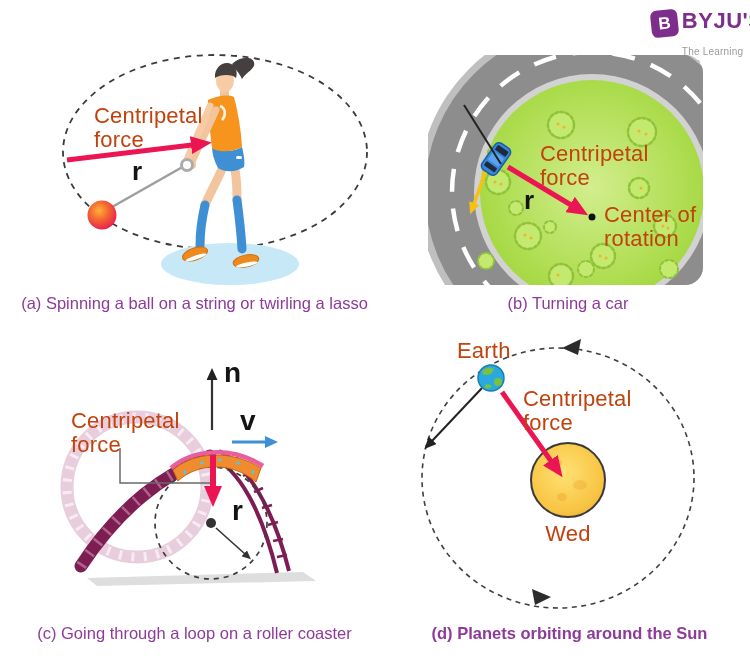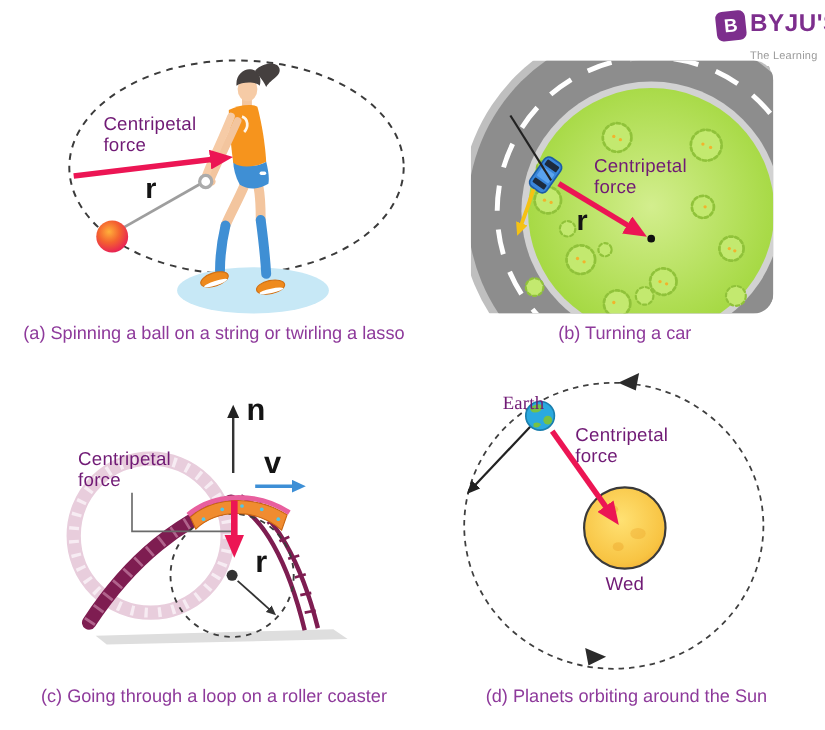--- a/index.html
+++ b/index.html
@@ -1,20 +1,20 @@
 <!DOCTYPE html>
 <html><head>
 <meta charset="utf-8">
 <style>
   html,body{margin:0;padding:0;background:#fff;}
   .canvas{position:relative;width:750px;height:664px;background:#fff;overflow:hidden;
           font-family:"Liberation Sans", sans-serif;}
   .panel{position:absolute;}
   .panel svg{position:absolute;left:0;top:0;}
-  .lbl{position:absolute;font-size:17px;line-height:1.1;color:#701a75;letter-spacing:.2px;white-space:nowrap;}
+  .lbl{position:absolute;font-size:22px;line-height:1.1;color:#c2410c;letter-spacing:.2px;white-space:nowrap;}
   .sym{position:absolute;font-size:26px;font-weight:bold;color:#141414;line-height:1;}
   .caption{position:absolute;text-align:center;font-size:16.5px;color:#8e3a9b;white-space:nowrap;}
   .logo{position:absolute;left:651px;top:10px;display:flex;align-items:flex-start;gap:4px;}
   .logo-badge{width:27px;height:27px;background:#7d2e8d;border-radius:6px;display:flex;
               align-items:center;justify-content:center;color:#fff;font-weight:bold;font-size:17px;
               transform:rotate(-6deg);}
   .logo-col{display:flex;flex-direction:column;}
   .logo-brand{color:#7d2e8d;font-weight:bold;font-size:22px;letter-spacing:.5px;line-height:1;}
   .logo-tagline{color:#9a9a9a;font-size:10px;letter-spacing:.2px;margin-top:14px;}
   .clipb{overflow:hidden;border-radius:18px;}
@@ -186,20 +186,24 @@
       <line x1="36" y1="50" x2="73" y2="109" stroke="#222" stroke-width="2"></line>
       <path d="M57,117 C53,130 49,141 46,149" stroke="#f5c213" stroke-width="3.5" fill="none" marker-end="url(#mYel)"></path>
       <line x1="80" y1="112" x2="143" y2="150" stroke="#ec1554" stroke-width="5" marker-end="url(#mRed)"></line>
       <circle cx="164" cy="162" r="3.5" fill="#101010"></circle>
     </svg>
     <div class="lbl" style="left:112px;top:87px;">
       <div>Centripetal</div>
       <div>force</div>
     </div>
     <div class="sym" style="left:96px;top:132px;">r</div>
+    <div class="lbl" style="left:176px;top:148px;">
+      <div>Center of</div>
+      <div>rotation</div>
+    </div>
   </div>
 
   <div class="panel" style="left:35px;top:345px;width:320px;height:265px;">
     <svg width="320" height="265" viewBox="0 0 320 265">
       <polygon points="52,233 268,227 281,236 62,241" fill="#dedede"></polygon>
       <circle cx="102" cy="142" r="70" fill="none" stroke="#e8cddc" stroke-width="13"></circle>
       <circle cx="102" cy="142" r="70" fill="none" stroke="#f7ecf3" stroke-width="9" stroke-dasharray="3 9.5"></circle>
       <path d="M46,221 C86,160 130,129 175,111" fill="none" stroke="#7e1d51" stroke-width="13" stroke-linecap="round"></path>
       <path d="M46,221 C86,160 130,129 175,111" fill="none" stroke="#b0638c" stroke-width="11" stroke-dasharray="2.5 11.5"></path>
       <path d="M175,111 C204,123 227,166 242,228" fill="none" stroke="#7e1d51" stroke-width="4"></path>
@@ -254,26 +258,26 @@
       </g>
       <line x1="72" y1="53" x2="22" y2="106" stroke="#222" stroke-width="2" marker-end="url(#mBlk)"></line>
       <line x1="92" y1="57" x2="141" y2="126" stroke="#ec1554" stroke-width="5" marker-end="url(#mRed)"></line>
       <g>
         <circle cx="81" cy="43" r="13" fill="#2aa9df" stroke="#1b7fae" stroke-width="1.5"></circle>
         <path d="M72,36 q6,-6 12,-2 q-2,6 -8,6 q-4,0 -4,-4 Z" fill="#77c143"></path>
         <circle cx="88" cy="47" r="4" fill="#77c143"></circle>
         <path d="M75,50 q4,-2 7,1 q-3,4 -7,2 Z" fill="#77c143"></path>
       </g>
     </svg>
-    <div class="lbl" style="left:47px;top:23px;font-family:Liberation Serif, serif;">Earth</div>
+    <div class="lbl" style="left:47px;top:4px;">Earth</div>
     <div class="lbl" style="left:113px;top:52px;">
       <div>Centripetal</div>
       <div>force</div>
     </div>
     <div class="lbl" style="left:128px;top:187px;width:60px;text-align:center;">Wed</div>
   </div>
 
   <div class="caption" style="left:428px;top:294px;width:280px;">(b) Turning a car</div>
   <div class="caption" style="left:12px;top:294px;width:365px;">(a) Spinning a ball on a string or twirling a lasso</div>
   <div class="caption" style="left:12px;top:624px;width:365px;text-align:center;">(c) Going through a loop on a roller coaster</div>
-  <div class="caption" style="left:402px;top:624px;width:335px;">(d) Planets orbiting around the Sun</div>
+  <div class="caption" style="left:402px;top:624px;width:335px;font-weight:bold;">(d) Planets orbiting around the Sun</div>
 
 </div>
 
 </body></html>

